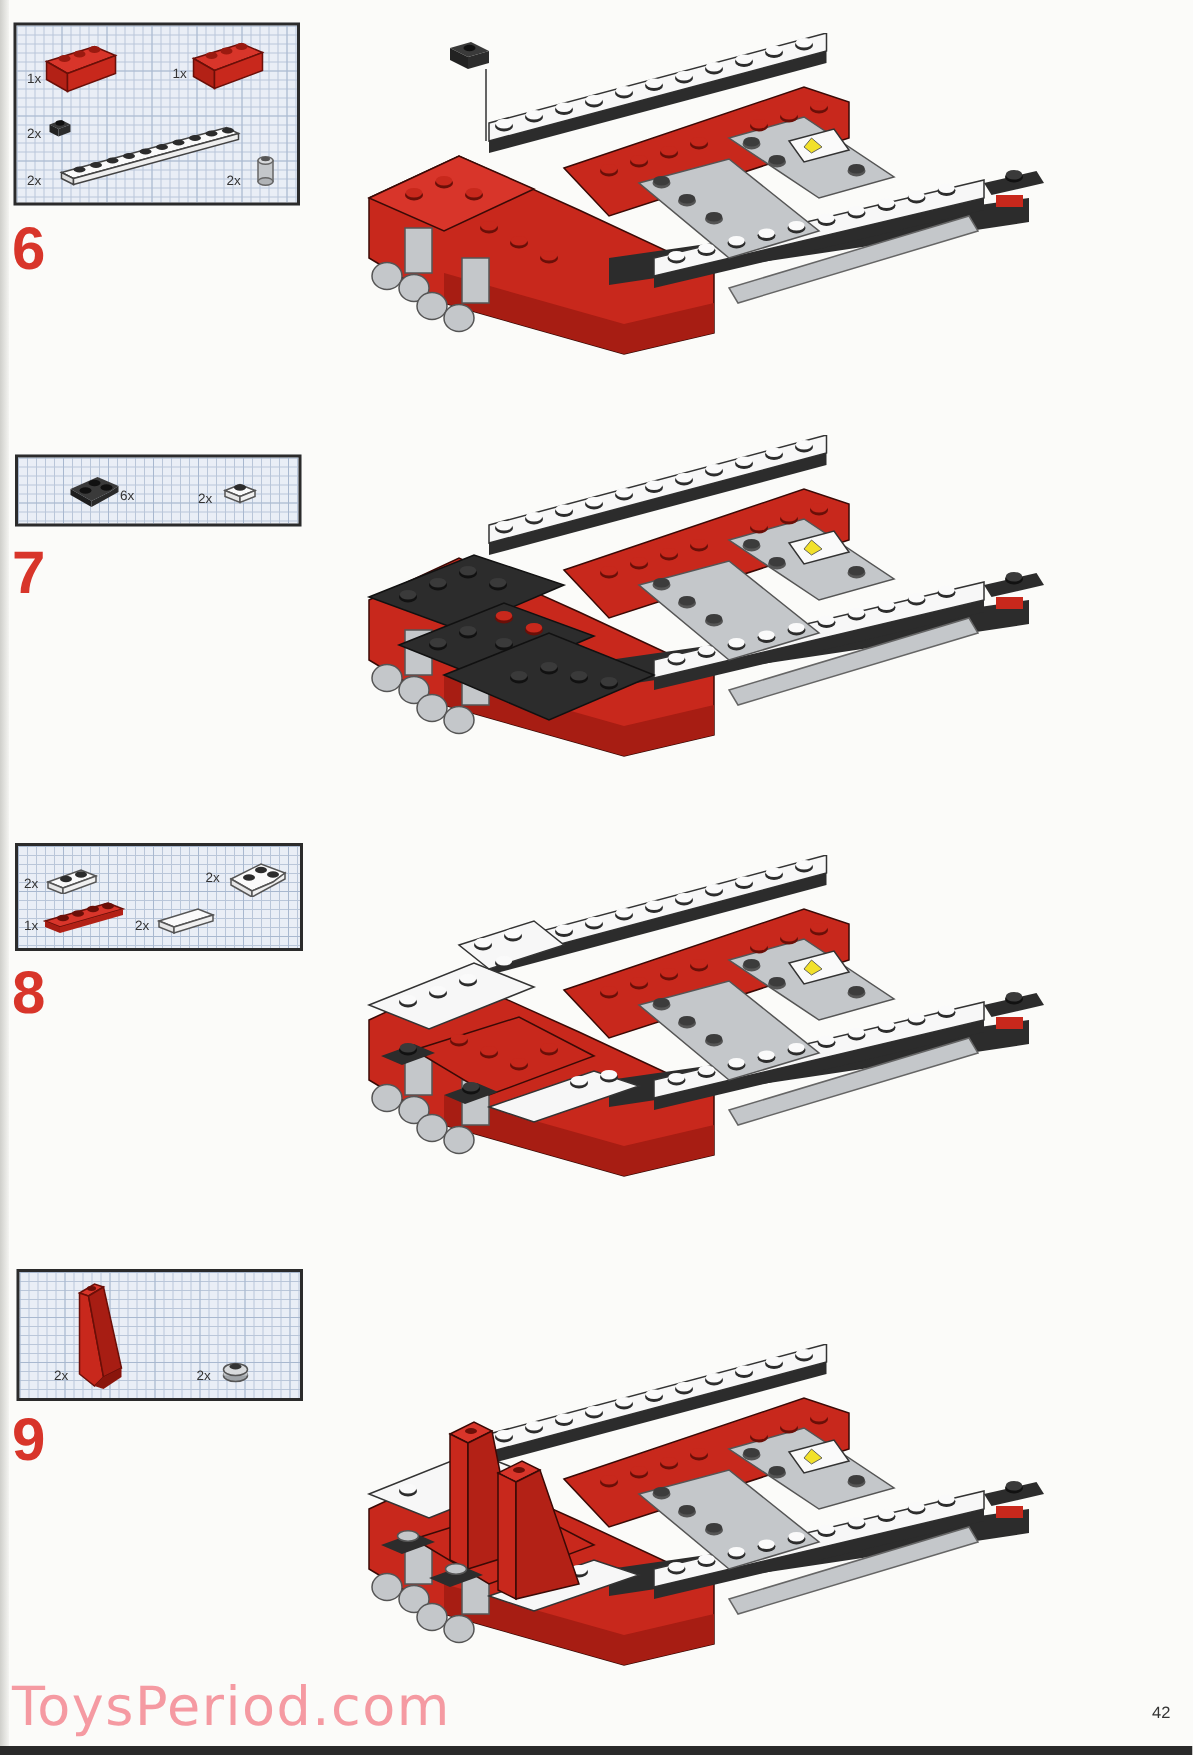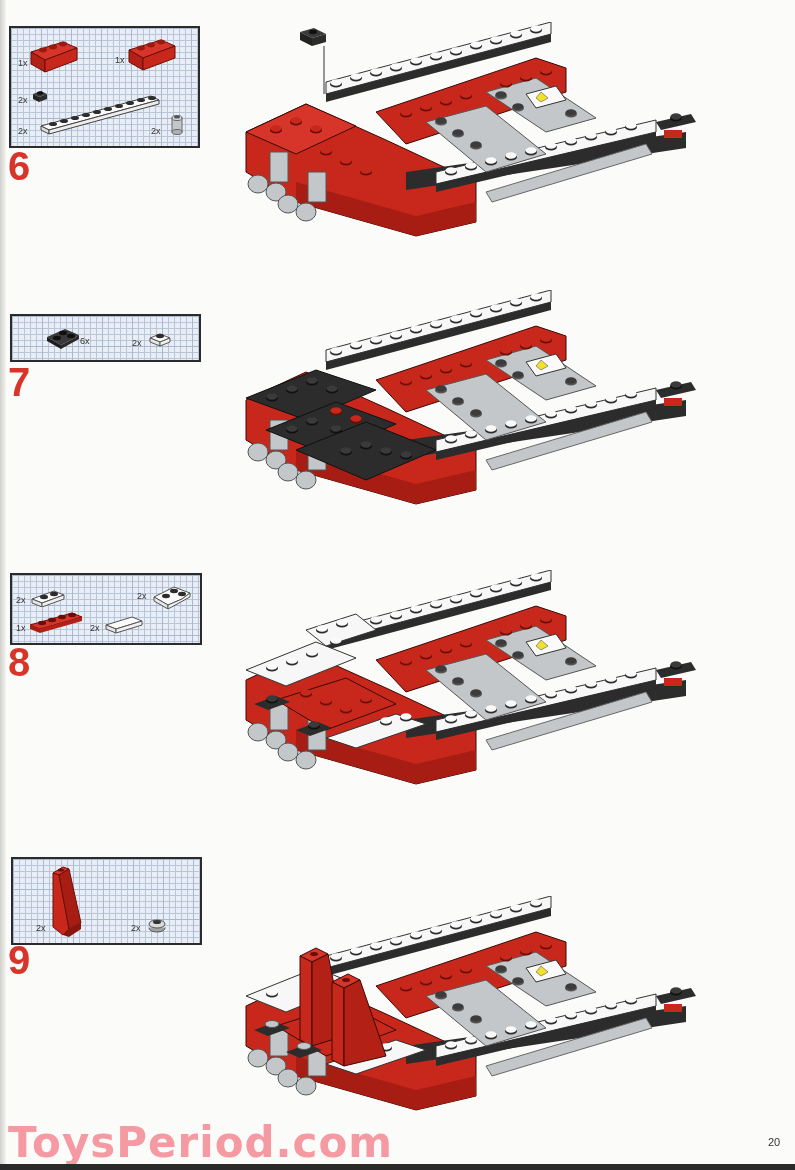--- a/index.html
+++ b/index.html
@@ -3,31 +3,31 @@
 <meta charset="utf-8">
 <style>
   html,body{margin:0;padding:0;}
   body{width:795px;height:1170px;background:#fbfbf9;position:relative;overflow:hidden;font-family:"Liberation Sans",sans-serif;}
   .page-shadow{position:absolute;left:0;top:0;width:6px;height:1170px;background:linear-gradient(90deg,#cfcfcb,#f4f4f1);}
   .bottom-edge{position:absolute;left:0;bottom:0;width:795px;height:6px;background:#2a2a2a;}
   .parts-box{position:absolute;border:2px solid #2b2b2b;background-color:#e9eef6;
     background-image:
       linear-gradient(#b9c6d9 1px,transparent 1px),
       linear-gradient(90deg,#b9c6d9 1px,transparent 1px);
-    background-size:6px 6px;margin-top:11px;}
+    background-size:6px 6px;}
   .parts-box::after{content:"";position:absolute;inset:0;
     background-image:
       linear-gradient(#9eb0c9 1px,transparent 1px),
       linear-gradient(90deg,#9eb0c9 1px,transparent 1px);
     background-size:30px 30px;pointer-events:none;opacity:.6;}
   .qty{position:absolute;font-size:9px;color:#333;z-index:2;}
   .part{position:absolute;z-index:2;}
   .step-num{position:absolute;left:8px;font-size:40px;font-weight:bold;color:#d8352a;line-height:1;}
   .model{position:absolute;}
-  .watermark{position:absolute;left:8px;top:1118px;font-size:42px;font-weight:bold;color:#f59aa2;letter-spacing:1px;font-family:"DejaVu Sans",sans-serif;}
+  .watermark{position:absolute;left:8px;top:1118px;font-size:36px;font-weight:normal;color:#f59aa2;letter-spacing:1px;font-family:"DejaVu Sans",sans-serif;}
   .page-number{position:absolute;left:768px;top:1136px;font-size:11px;color:#333;}
 </style>
 </head>
 <body>
 
 <div class="page-shadow"></div>
 
 <svg width="0" height="0" style="position:absolute">
   <defs>
     <g id="stud-w">
@@ -345,14 +345,14 @@
     <polygon points="108,92 124,84 150,160 108,170" fill="#b32116" stroke="#3a0a06"></polygon>
   </g>
 
   <polygon points="18,134 40,126 54,132 32,140" fill="#2c2c2c"></polygon>
   <ellipse cx="36" cy="128" rx="7" ry="3.5" fill="#c4c7ca" stroke="#555"></ellipse>
   <polygon points="50,156 72,148 86,154 64,162" fill="#2c2c2c"></polygon>
   <ellipse cx="68" cy="150" rx="7" ry="3.5" fill="#c4c7ca" stroke="#555"></ellipse>
 </svg>
 
 <div class="watermark">ToysPeriod.com</div>
-<div class="page-number">20</div>
+<div class="page-number">42</div>
 <div class="bottom-edge"></div>
 
 </body></html>

